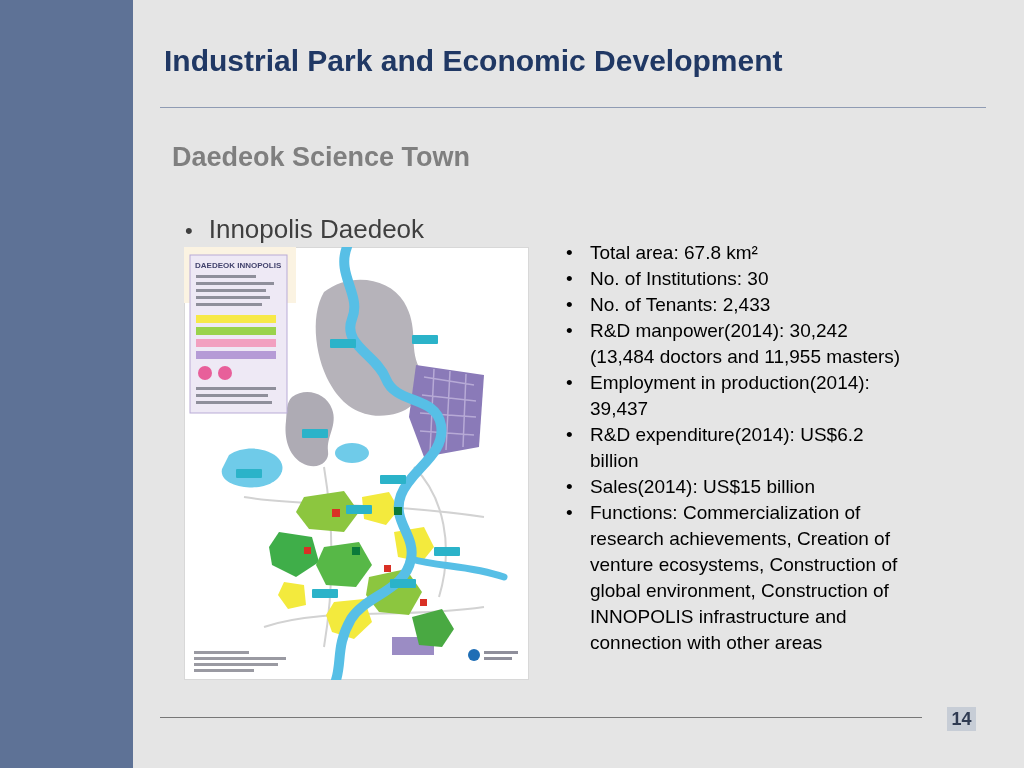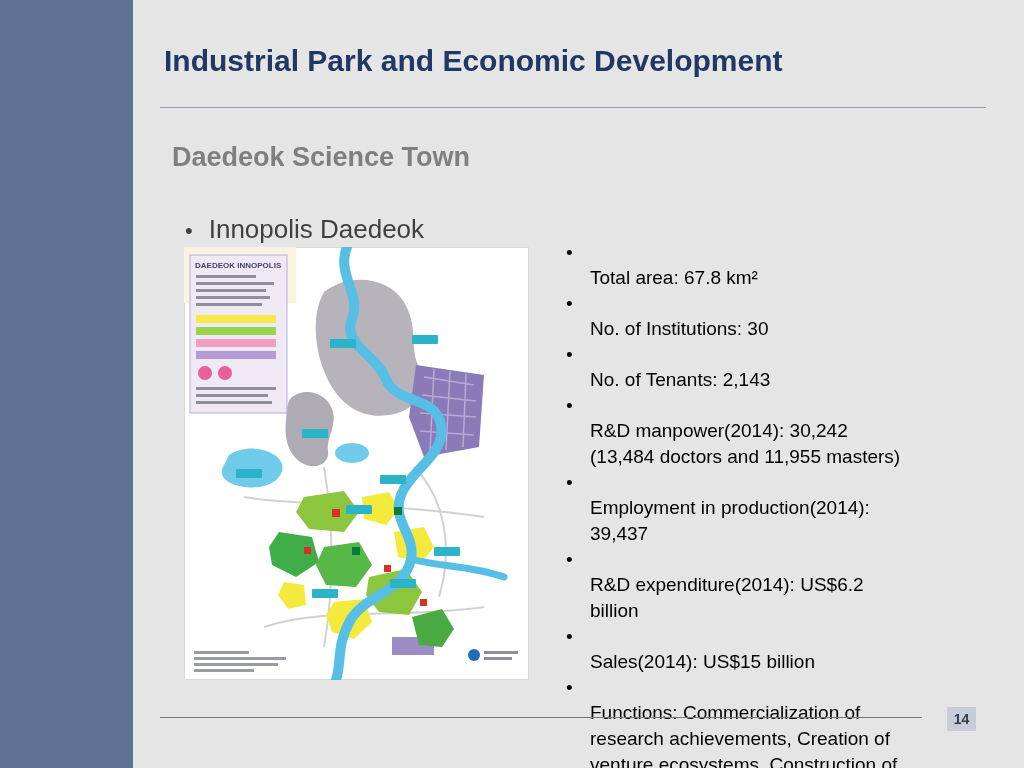--- a/index.html
+++ b/index.html
@@ -35,28 +35,28 @@
   .map-frame {
     position:absolute; left:184px; top:247px; width:345px; height:433px;
   }
   .map-frame svg { display:block; }
   svg text { font-family:"Liberation Sans", sans-serif; }
   .facts {
     position:absolute; left:566px; top:240px; width:402px; list-style:none;
   }
   .facts li { display:flex; font-size:19px; line-height:26px; color:#000000; }
   .facts .b { flex:0 0 24px; width:24px; }
-  .facts .t { white-space:pre-line;margin-top:25px; }
+  .facts .t { white-space:pre-line; }
   .footer-rule {
     position:absolute; left:160px; top:717px; width:762px; height:1px;
     background:#777777;
   }
   .page-badge {
     position:absolute; left:947px; top:707px; width:29px; height:24px;
-    background:#c7cdd6; color:#2f3b52; font-size:14px; font-weight:700;
+    background:#c7cdd6; color:#2f3b52; font-size:18px; font-weight:700;
     display:flex; align-items:center; justify-content:center;
   }
 </style>
 </head>
 <body>
 
 <div class="slide">
 
   <div class="left-bar"></div>
 
@@ -182,21 +182,21 @@
     <li>
         <span class="b">•</span>
         <span class="t">Total area: 67.8 km²</span>
       </li>
     <li>
         <span class="b">•</span>
         <span class="t">No. of Institutions: 30</span>
       </li>
     <li>
         <span class="b">•</span>
-        <span class="t">No. of Tenants: 2,143</span>
+        <span class="t">No. of Tenants: 2,433</span>
       </li>
     <li>
         <span class="b">•</span>
         <span class="t">R&amp;D manpower(2014): 30,242
 (13,484 doctors and 11,955 masters)</span>
       </li>
     <li>
         <span class="b">•</span>
         <span class="t">Employment in production(2014):
 39,437</span>

